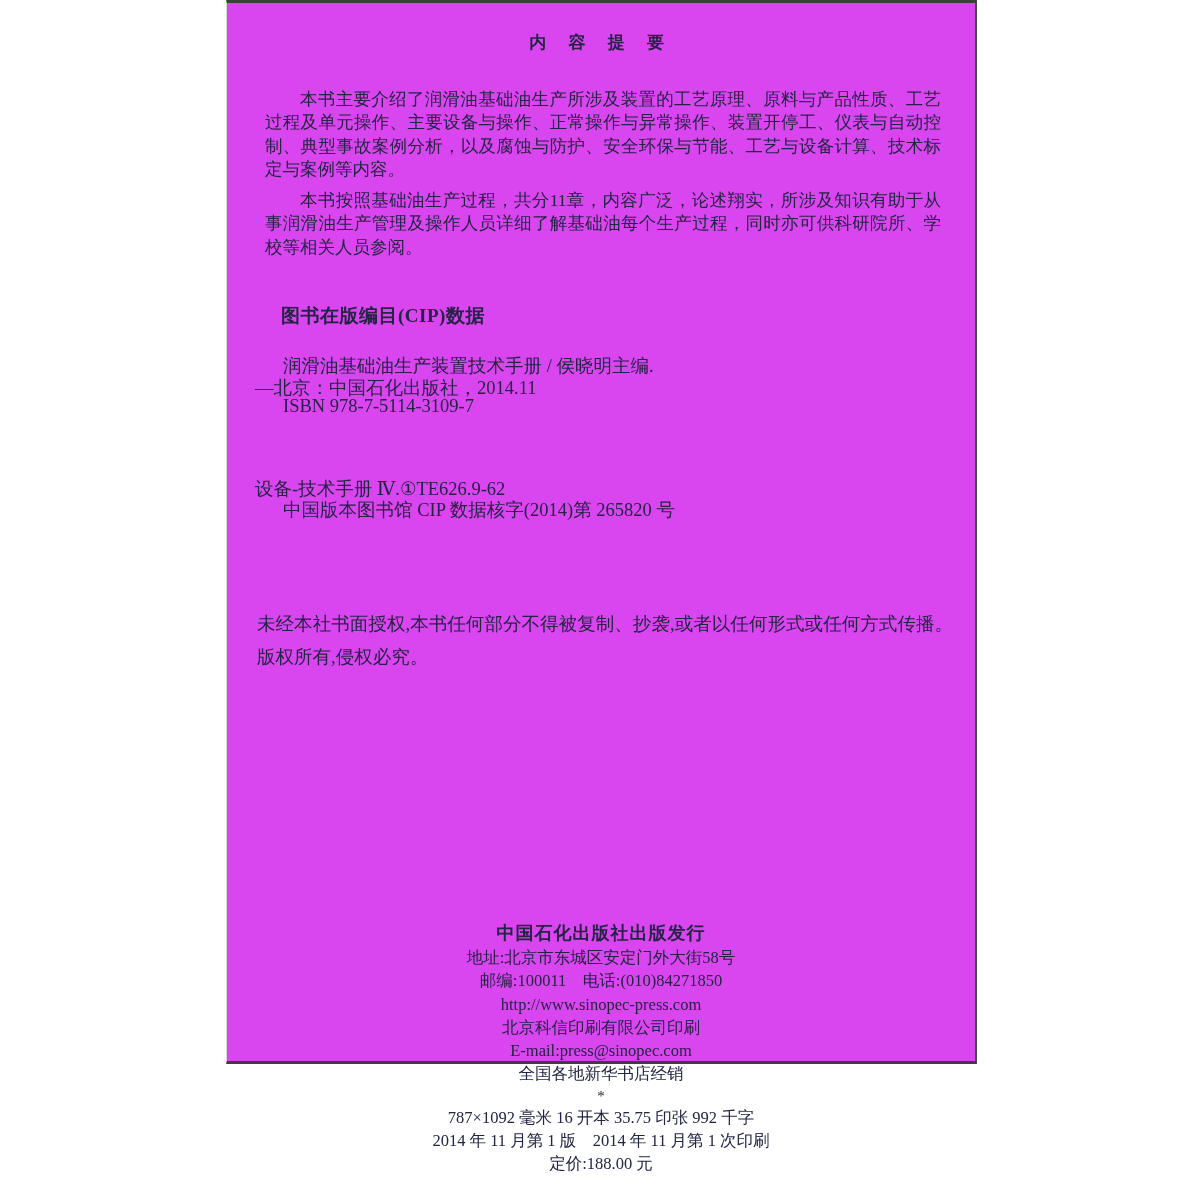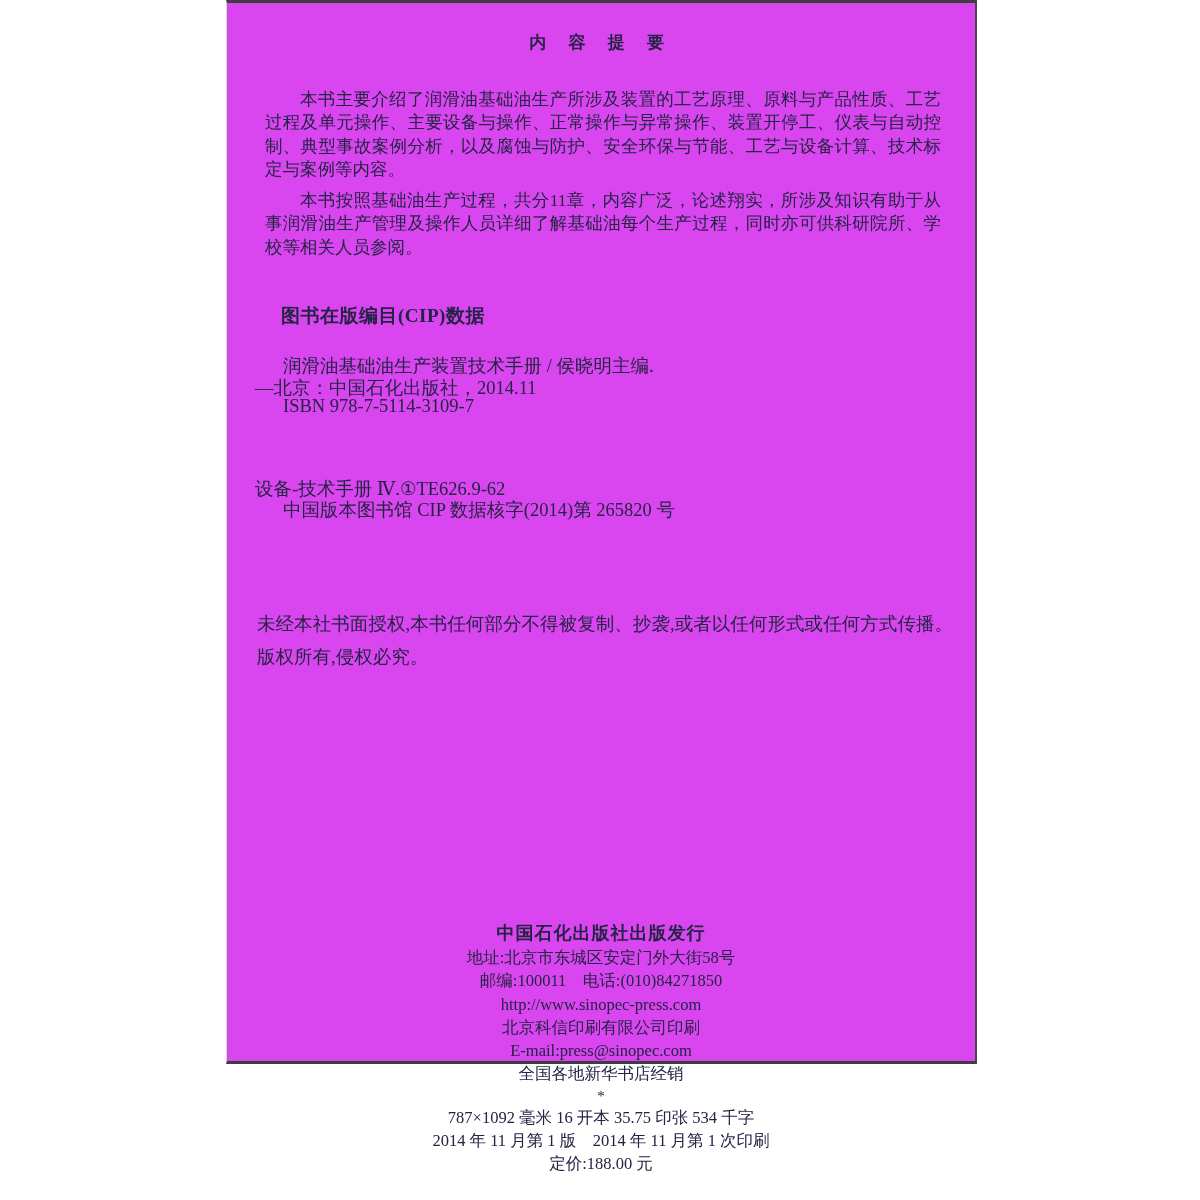--- a/index.html
+++ b/index.html
@@ -128,18 +128,18 @@
 
   <div class="colophon">
     <p class="line publisher-line">中国石化出版社出版发行</p>
     <p class="line">地址:北京市东城区安定门外大街58号</p>
     <p class="line">邮编:100011　电话:(010)84271850</p>
     <p class="line">http://www.sinopec-press.com</p>
     <p class="line">北京科信印刷有限公司印刷</p>
     <p class="line">E-mail:press@sinopec.com</p>
     <p class="line">全国各地新华书店经销</p>
     <p class="line divider-line">*</p>
-    <p class="line">787×1092 毫米 16 开本 35.75 印张 534 千字</p>
+    <p class="line">787×1092 毫米 16 开本 35.75 印张 992 千字</p>
     <p class="line">2014 年 11 月第 1 版　2014 年 11 月第 1 次印刷</p>
     <p class="line">定价:188.00 元</p>
   </div>
 
 </div>
 
 </body></html>

